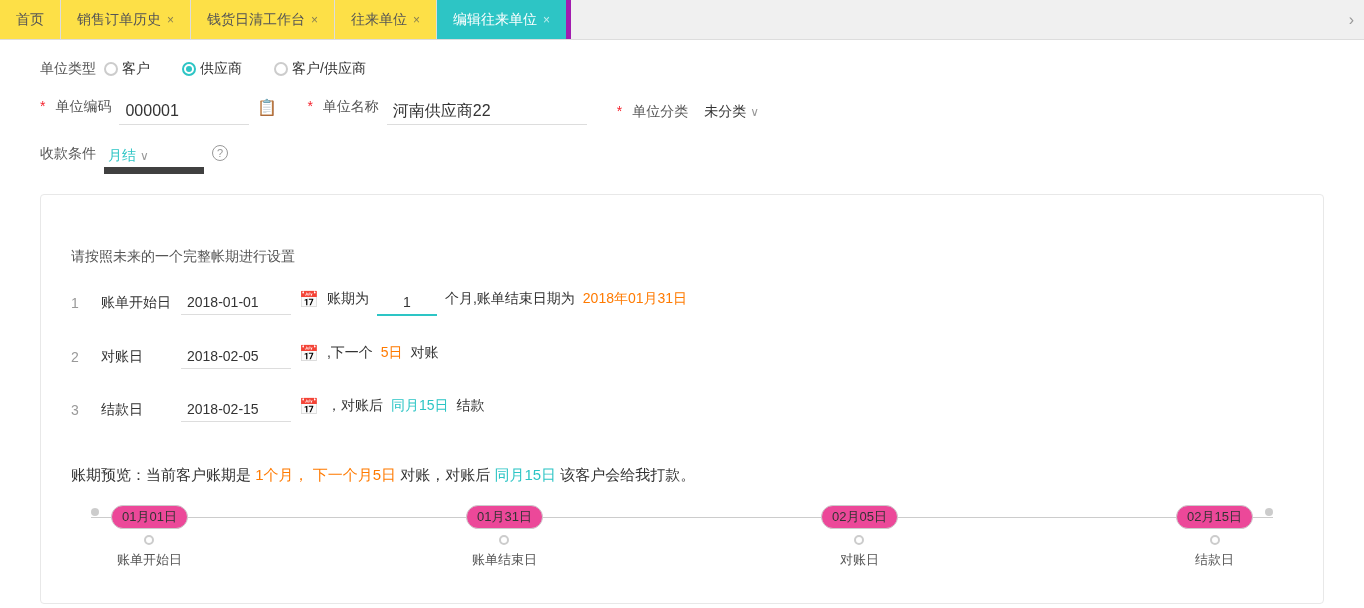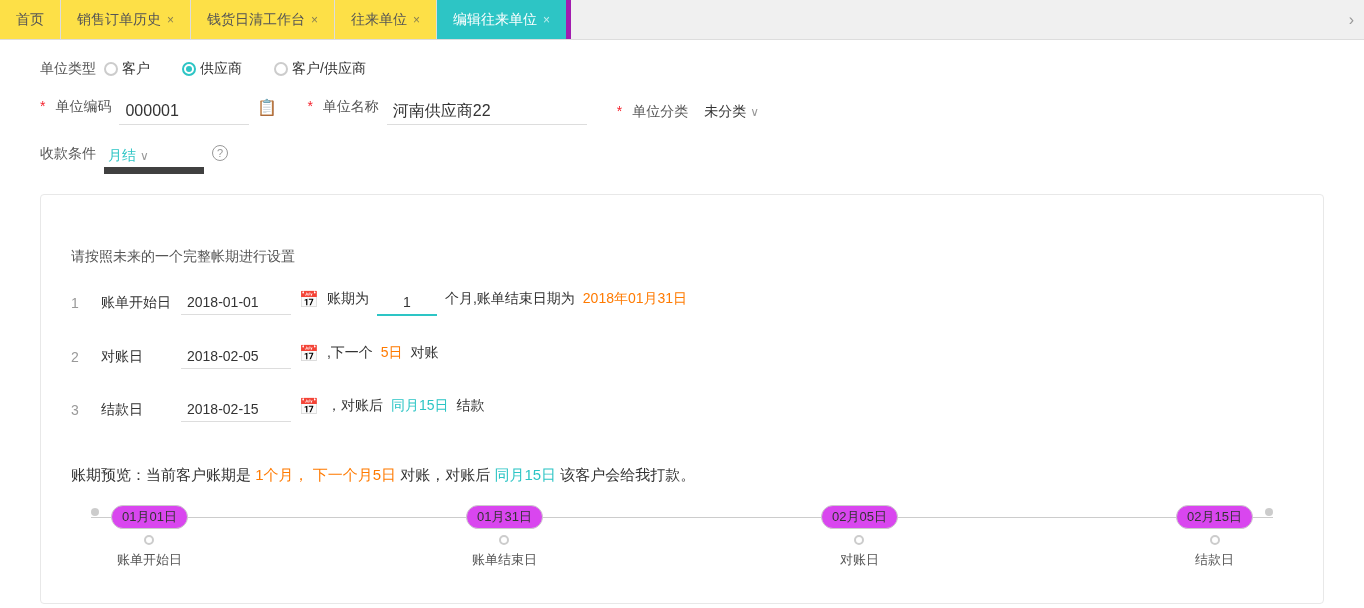--- a/index.html
+++ b/index.html
@@ -240,21 +240,21 @@
       border: 2px solid #ccc;
       background: #fff;
       z-index: 1;
     }
     .tl-badge {
       border: 1px solid #ccc;
       border-radius: 20px;
       padding: 2px 10px;
       font-size: 13px;
       color: #333;
-      background: #d946ef;
+      background: #ec4899;
       white-space: nowrap;
     }
     .tl-label {
       font-size: 13px;
       color: #555;
       white-space: nowrap;
     }
 
     .help-icon {
       width: 16px;

